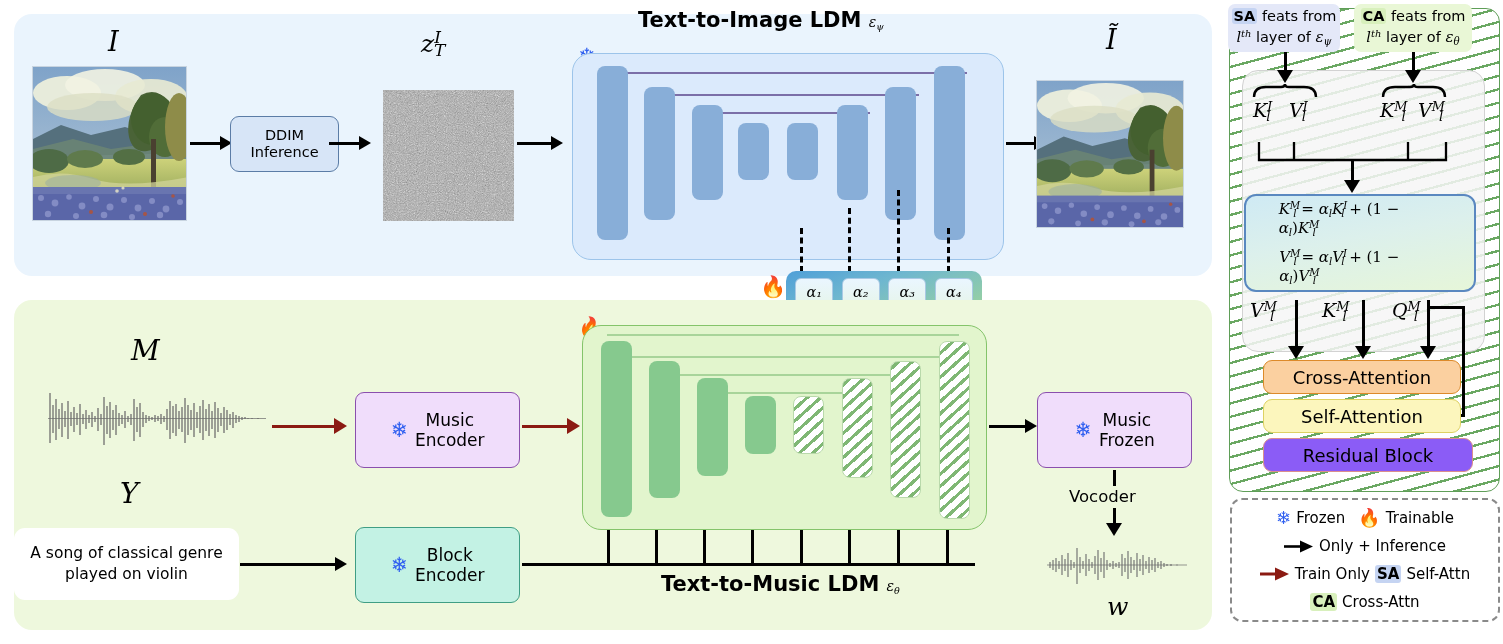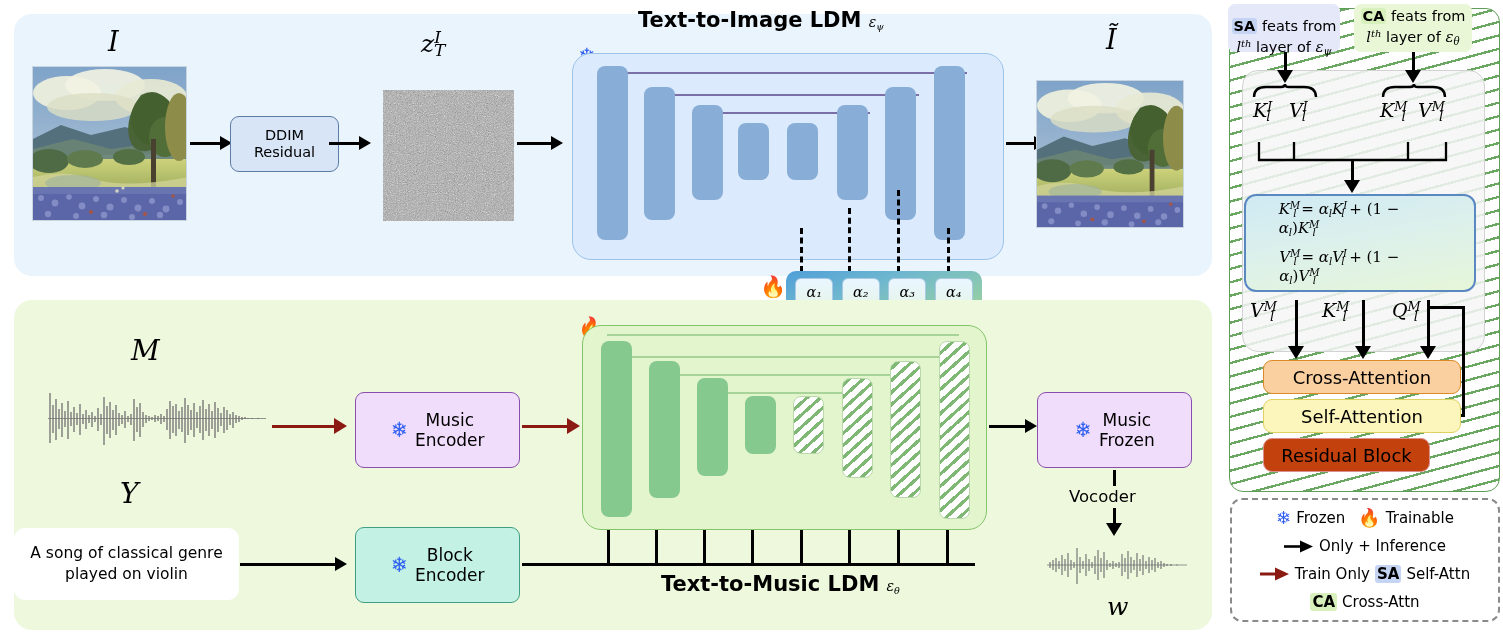--- a/index.html
+++ b/index.html
@@ -135,21 +135,21 @@
   }
   #inner-gray {
     position: absolute; left: 1242px; top: 70px; width: 243px; height: 282px;
     background: rgba(246,246,246,0.86); border: 1.4px solid #d2d2d2;
     border-radius: 16px;
   }
   #sa-head {
     position: absolute; left: 1228px; top: 4px; width: 112px; height: 48px;
     background: #e4e8f8; border-radius: 7px;
     font-size: 14.5px; line-height: 1.45; text-align: center;
-    padding-top: 12px; color:#000;
+    padding-top: 2px; color:#000;
   }
   #ca-head {
     position: absolute; left: 1354px; top: 4px; width: 118px; height: 48px;
     background: #e9f7d6; border-radius: 7px;
     font-size: 14.5px; line-height: 1.45; text-align: center;
     padding-top: 2px; color:#000;
   }
   .hl-sa { background: #c5d4f2; font-weight: bold; padding: 0 2px; border-radius: 3px; }
   .hl-ca { background: #d8f0bc; font-weight: bold; padding: 0 2px; border-radius: 3px; }
 
@@ -163,22 +163,22 @@
   }
   .attn-block {
     position: absolute; border-radius: 9px;
     display: flex; align-items: center; justify-content: center;
     font-size: 18px; color: #000; font-family: "DejaVu Sans", sans-serif;
   }
   #blk-ca { left: 1263px; top: 360px; width: 198px; height: 34px;
             background: #fbd0a0; border: 1.8px solid #dd8a2a; }
   #blk-sa { left: 1263px; top: 399px; width: 198px; height: 34px;
             background: #fcf6bd; border: 1.8px solid #ded162; }
-  #blk-rb { left: 1263px; top: 438px; width: 167px; height: 34px;
-            background: #c2410c; border: 1.8px solid #da8e8e; }
+  #blk-rb { left: 1263px; top: 438px; width: 210px; height: 34px;
+            background: #8b5cf6; border: 1.8px solid #da8e8e; }
 
   #legend {
     position: absolute; left: 1230px; top: 498px; width: 270px; height: 124px;
     border: 2px dashed #8a8a8a; border-radius: 12px;
     font-size: 15px; color: #000; padding: 4px 2px 0 2px;
     font-family: "DejaVu Sans", sans-serif;
   }
   .lg-row { display: flex; align-items: center; justify-content: center;
             gap: 5px; height: 28px; white-space: nowrap; }
 
@@ -273,21 +273,21 @@
           <circle cx="90" cy="121" r="1.6"></circle>
         </g>
     </svg>
   </div>
 
   <div class="ln" style="left:190px; top:142px; width:31px; height:2.6px;"></div>
   <div class="ah ah-r-blk" style="left:220px; top:136px;"></div>
 
   <div class="box" id="ddim-box">
     <span>DDIM</span>
-    <span>Residual</span>
+    <span>Inference</span>
   </div>
 
   <div class="ln" style="left:329px; top:142px; width:32px; height:2.6px;"></div>
   <div class="ah ah-r-blk" style="left:359px; top:136px;"></div>
 
   <div class="mathlabel" style="left:421px; top:27px; font-size:25px;">
     <span>z</span><span class="sup">I</span><span class="sub" style="margin-left:-7px;">T</span>
   </div>
 
   <div class="noise" style="left:383px; top:90px; width:131px; height:131px;">

